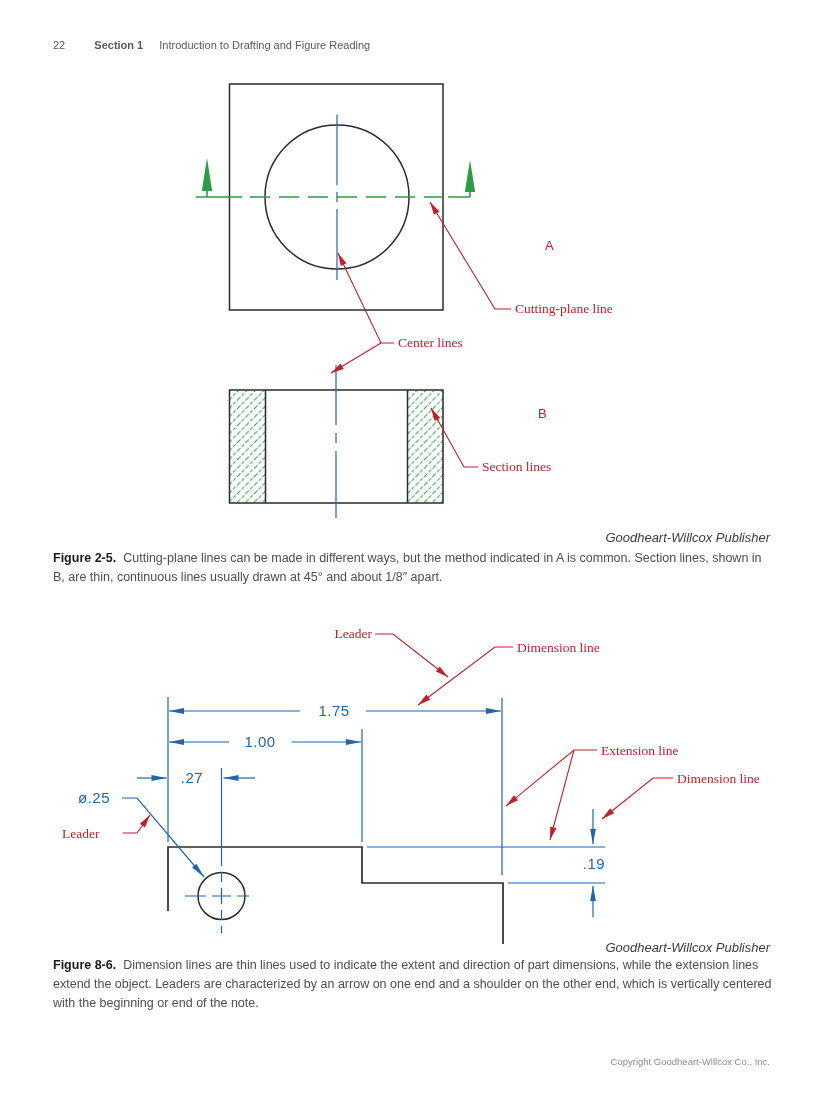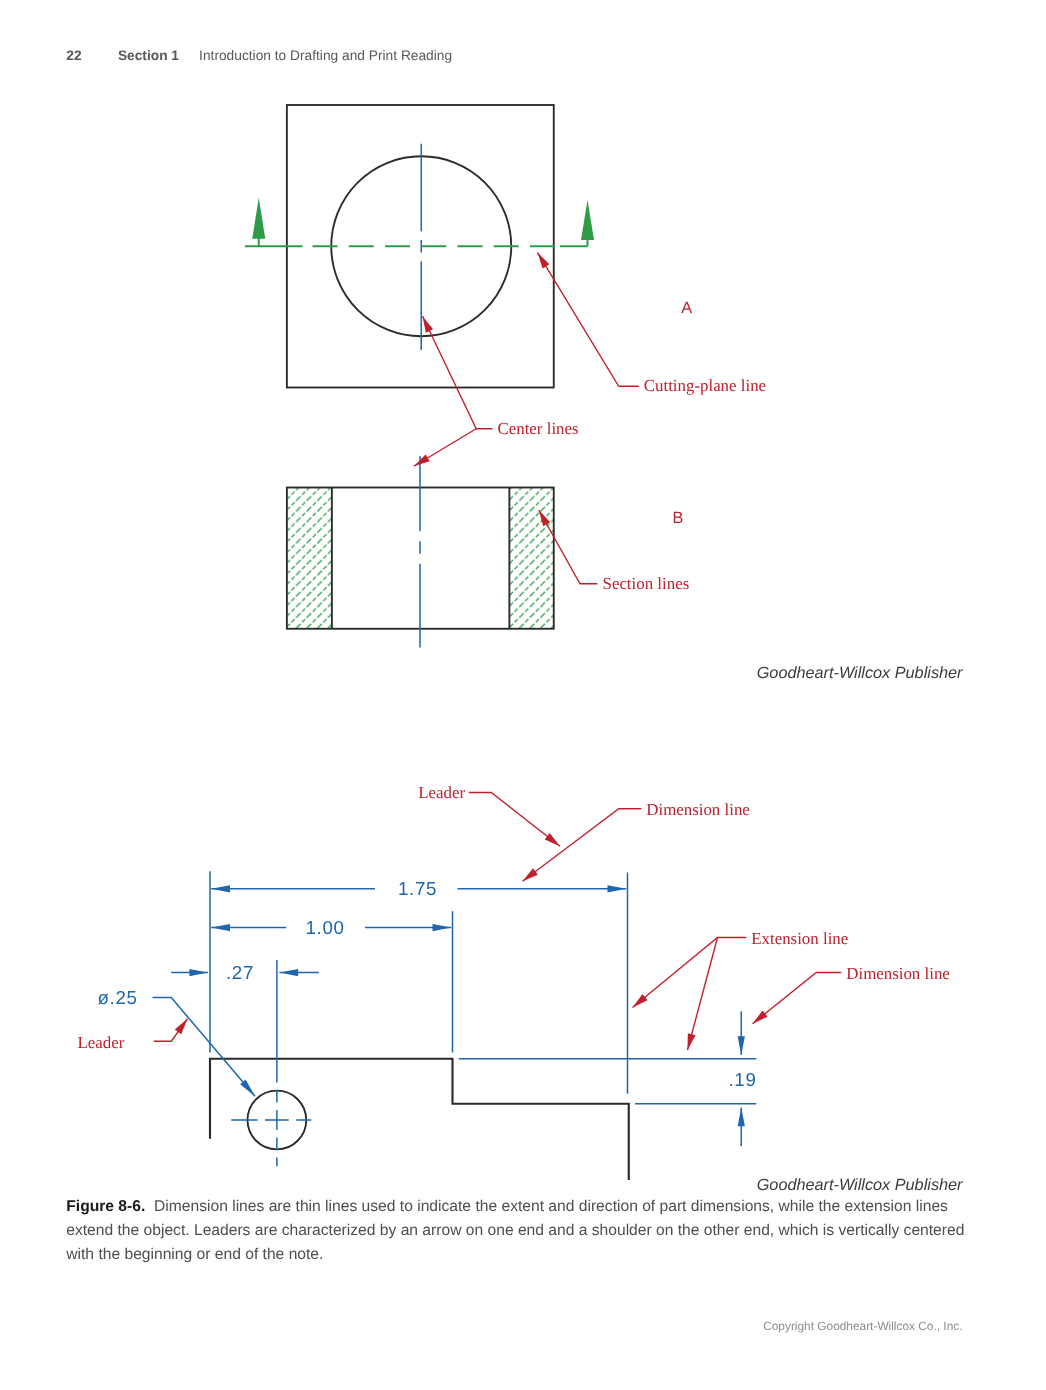--- a/index.html
+++ b/index.html
@@ -1,21 +1,21 @@
 <!DOCTYPE html>
 <html><head>
 <meta charset="utf-8">
 <style>
   html,body{margin:0;padding:0;background:#e8e8e8;}
   #page{position:relative;width:837px;height:1112px;background:#ffffff;margin:0 auto;
         font-family:"Liberation Sans",sans-serif;overflow:hidden;}
   #art{position:absolute;left:0;top:0;}
 
   .page-header{position:absolute;left:53px;top:39px;font-size:11px;color:#58595b;}
-  .page-header .pgnum{display:inline-block;font-weight:bold;}
+  .page-header .pgnum{display:inline-block;}
   .page-header .sec{display:inline-block;margin-left:26px;font-weight:bold;}
   .page-header .ttl{display:inline-block;margin-left:13px;}
 
   .credit{position:absolute;right:67px;font-size:13px;font-style:italic;color:#3c3c3c;
           font-family:"Liberation Sans",sans-serif;}
   .caption{position:absolute;left:53px;width:719px;font-size:12.5px;line-height:19px;color:#4d4e50;}
   .cap-label{font-weight:bold;color:#1a1a1a;margin-right:7px;}
   .copyright{position:absolute;right:67px;top:1056px;font-size:9.5px;color:#8a8c8e;margin-left:40px;}
 
   
@@ -31,21 +31,21 @@
   .dt{font:15px "Liberation Sans",sans-serif;fill:#1f66ac;letter-spacing:.5px;}
 </style>
 </head>
 <body>
 
 <div id="page">
 
   <div class="page-header">
     <span class="pgnum">22</span>
     <span class="sec">Section 1</span>
-    <span class="ttl">Introduction to Drafting and Print Reading</span>
+    <span class="ttl">Introduction to Drafting and Figure Reading</span>
   </div>
 
   <svg id="art" width="837" height="1112" viewBox="0 0 837 1112" xmlns="http://www.w3.org/2000/svg">
     <defs>
       <marker id="mR" markerUnits="userSpaceOnUse" markerWidth="15" markerHeight="9" refX="13.5" refY="4" orient="auto">
         <path d="M0.5,0.8 L13.5,4 L0.5,7.2 Z" fill="#c0202e"></path>
       </marker>
       <marker id="mB" markerUnits="userSpaceOnUse" markerWidth="17" markerHeight="8" refX="15.5" refY="3.5" orient="auto">
         <path d="M0.5,0.6 L15.5,3.5 L0.5,6.4 Z" fill="#1f66ac"></path>
       </marker>
@@ -147,20 +147,23 @@
         <path class="rl" d="M673,778 H653 L602,819" marker-end="url(#mR)"></path>
 
         <text class="rt" x="62" y="838">Leader</text>
         <path class="rl" d="M123,833 H137 L150,815" marker-end="url(#mR)"></path>
       </g>
     </g>
   </svg>
 
   <div class="credit" style="top:530px">Goodheart-Willcox Publisher</div>
 
+  <div class="caption" style="top:549px">
+    <span class="cap-label">Figure 2-5.</span><span>Cutting-plane lines can be made in different ways, but the method indicated in A is common. Section lines, shown in B, are thin, continuous lines usually drawn at 45° and about 1/8″ apart.</span>
+  </div>
 
   <div class="credit" style="top:940px">Goodheart-Willcox Publisher</div>
 
   <div class="caption" style="top:956px">
     <span class="cap-label">Figure 8-6.</span><span>Dimension lines are thin lines used to indicate the extent and direction of part dimensions, while the extension lines extend the object. Leaders are characterized by an arrow on one end and a shoulder on the other end, which is vertically centered with the beginning or end of the note.</span>
   </div>
 
   <div class="copyright">Copyright Goodheart-Willcox Co., Inc.</div>
 </div>
 

